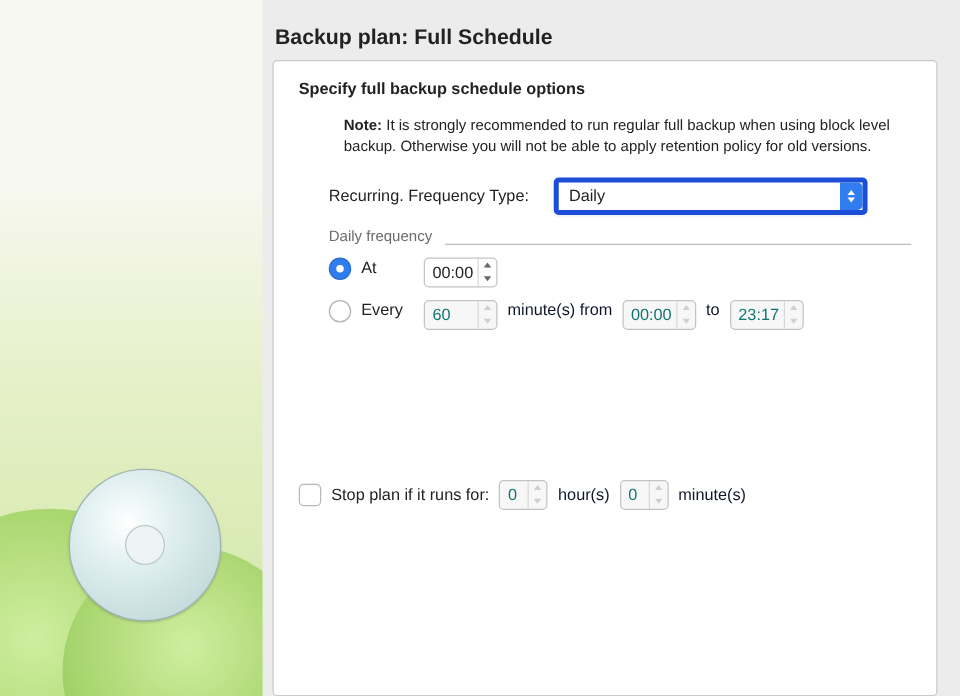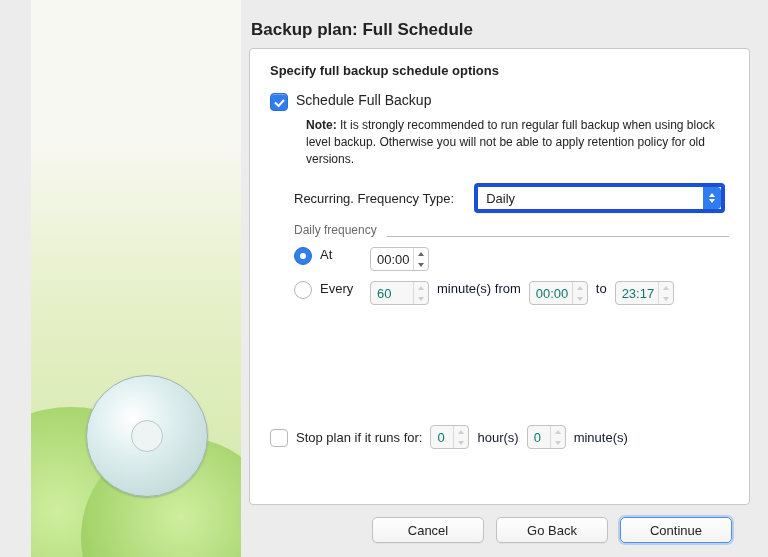--- a/index.html
+++ b/index.html
@@ -18,21 +18,20 @@
     width: 768px;
     height: 557px;
     background: #ececec;
     display: flex;
     flex-direction: column;
   }
   .body {
     flex: 1;
     display: flex;
     align-items: stretch;
-    padding-left: 31px;
   }
   
   .sidebar {
     width: 210px;
     height: 100%;
     position: relative;
     background: linear-gradient(180deg,
        #f8f8f2 0%,
        #f8f8f2 25%,
        #e6f0c8 55%,
@@ -292,24 +291,20 @@
       <div class="circle2"></div>
       <div class="disc"></div>
     </div>
 
     <div class="main">
       <div class="title">Backup plan: Full Schedule</div>
 
       <div class="panel">
         <div class="intro">Specify full backup schedule options</div>
 
-        <div class="row">
-          <div class="chk"></div>
-          <div class="chk-label">Schedule Full Backup</div>
-        </div>
 
         <div class="indent">
           <div class="note">
             <b>Note:</b><span> It is strongly recommended to run regular full backup when using block level backup. Otherwise you will not be able to apply retention policy for old versions.</span>
           </div>
 
           <div class="freq-row">
             <div class="freq-label">Recurring. Frequency Type:</div>
             <div class="select">
               <span>Daily</span>
@@ -406,20 +401,15 @@
                     <span class="t"></span>
                   </span>
               </span>
             </div>
             <span class="txt dim">minute(s)</span>
           </div>
 
         </div>
       </div>
 
-      <div class="footer">
-        <div class="btn-m">Cancel</div>
-        <div class="btn-m">Go Back</div>
-        <div class="btn-m default">Continue</div>
-      </div>
     </div>
   </div>
 </div>
 
 </body></html>

